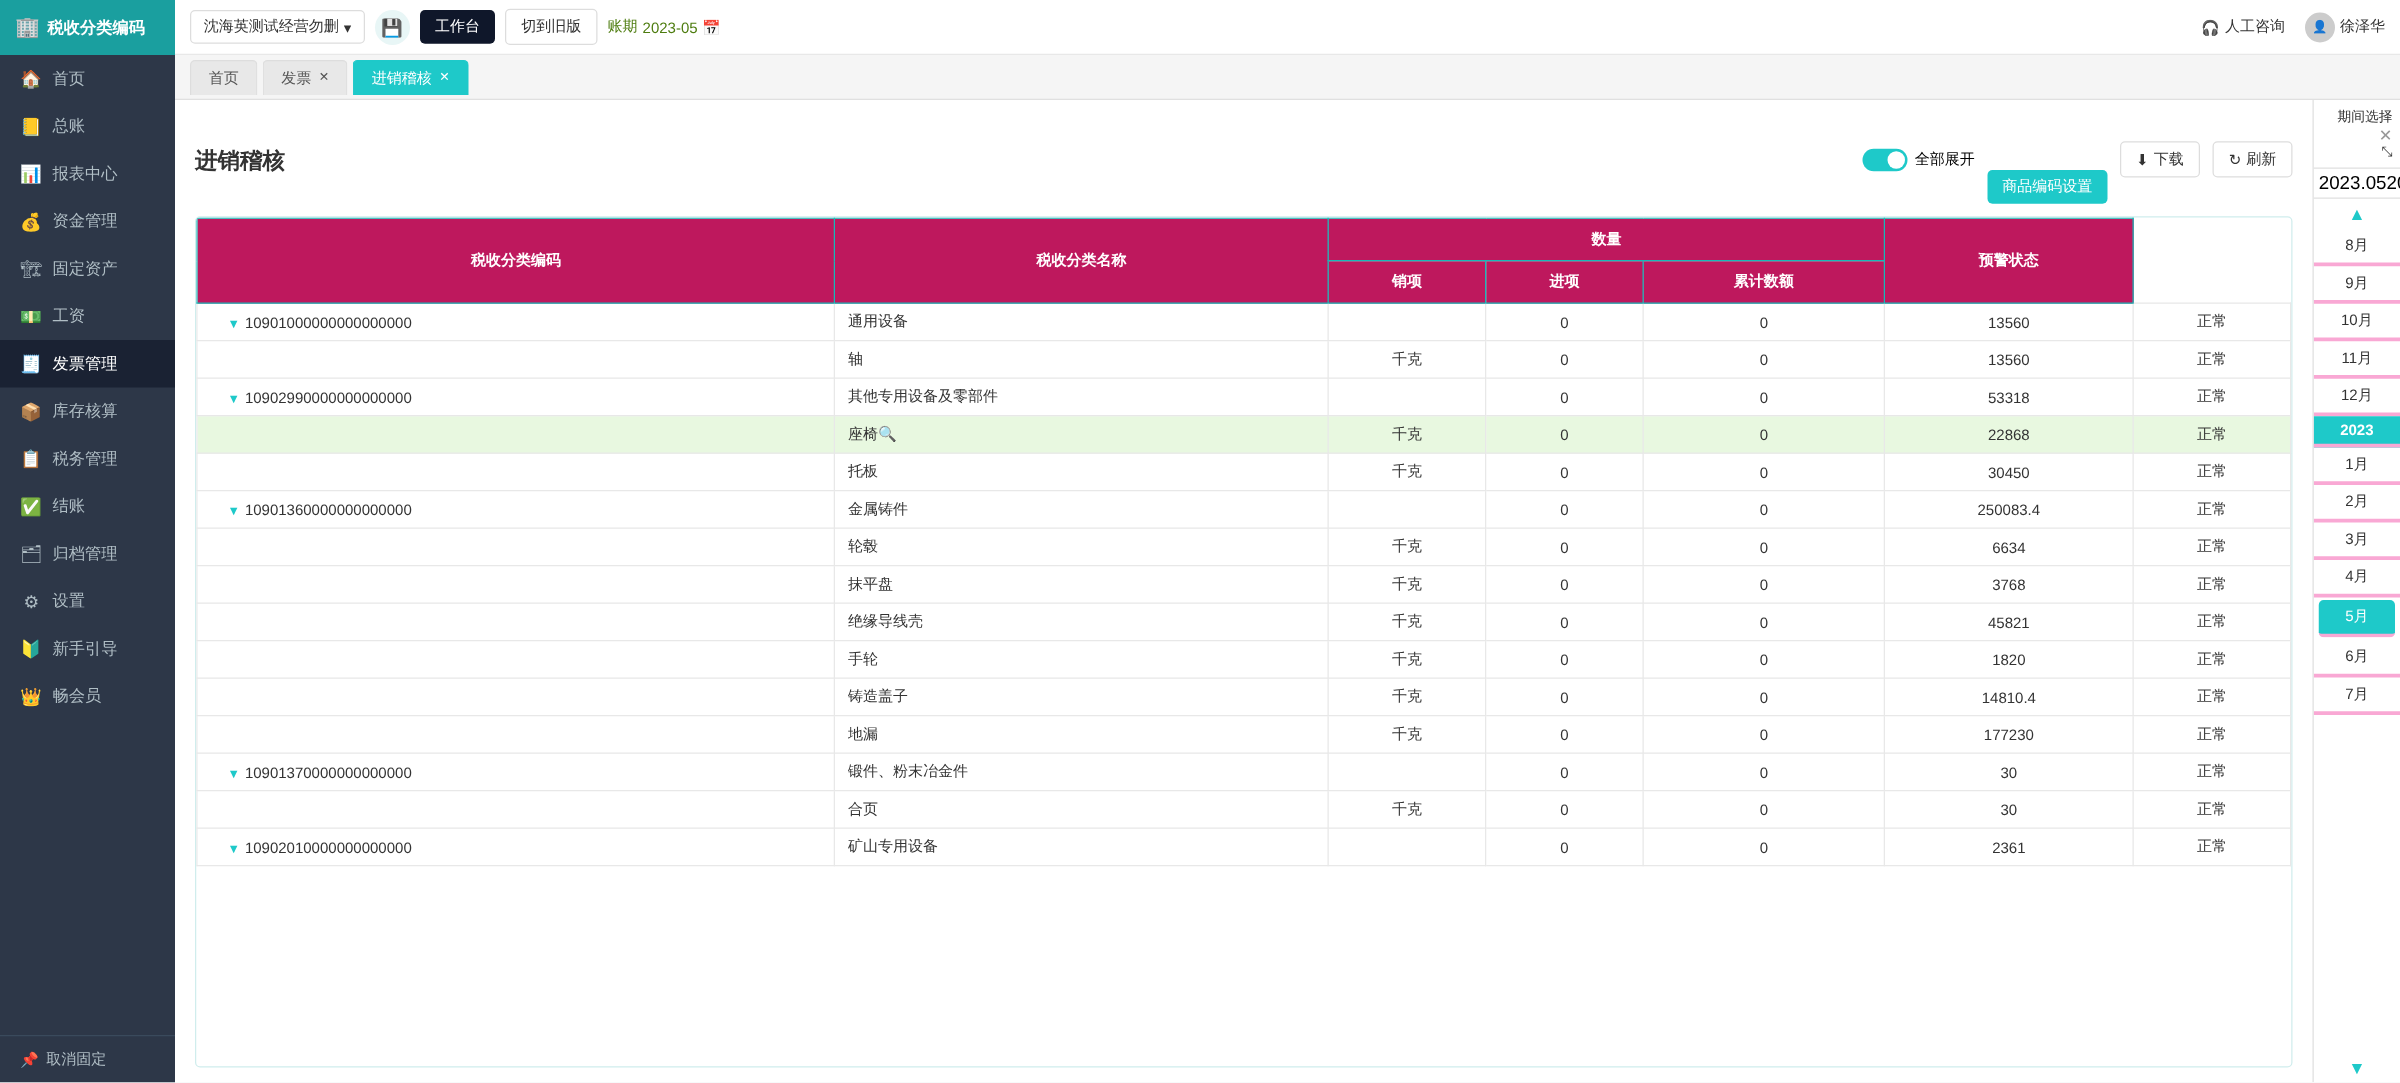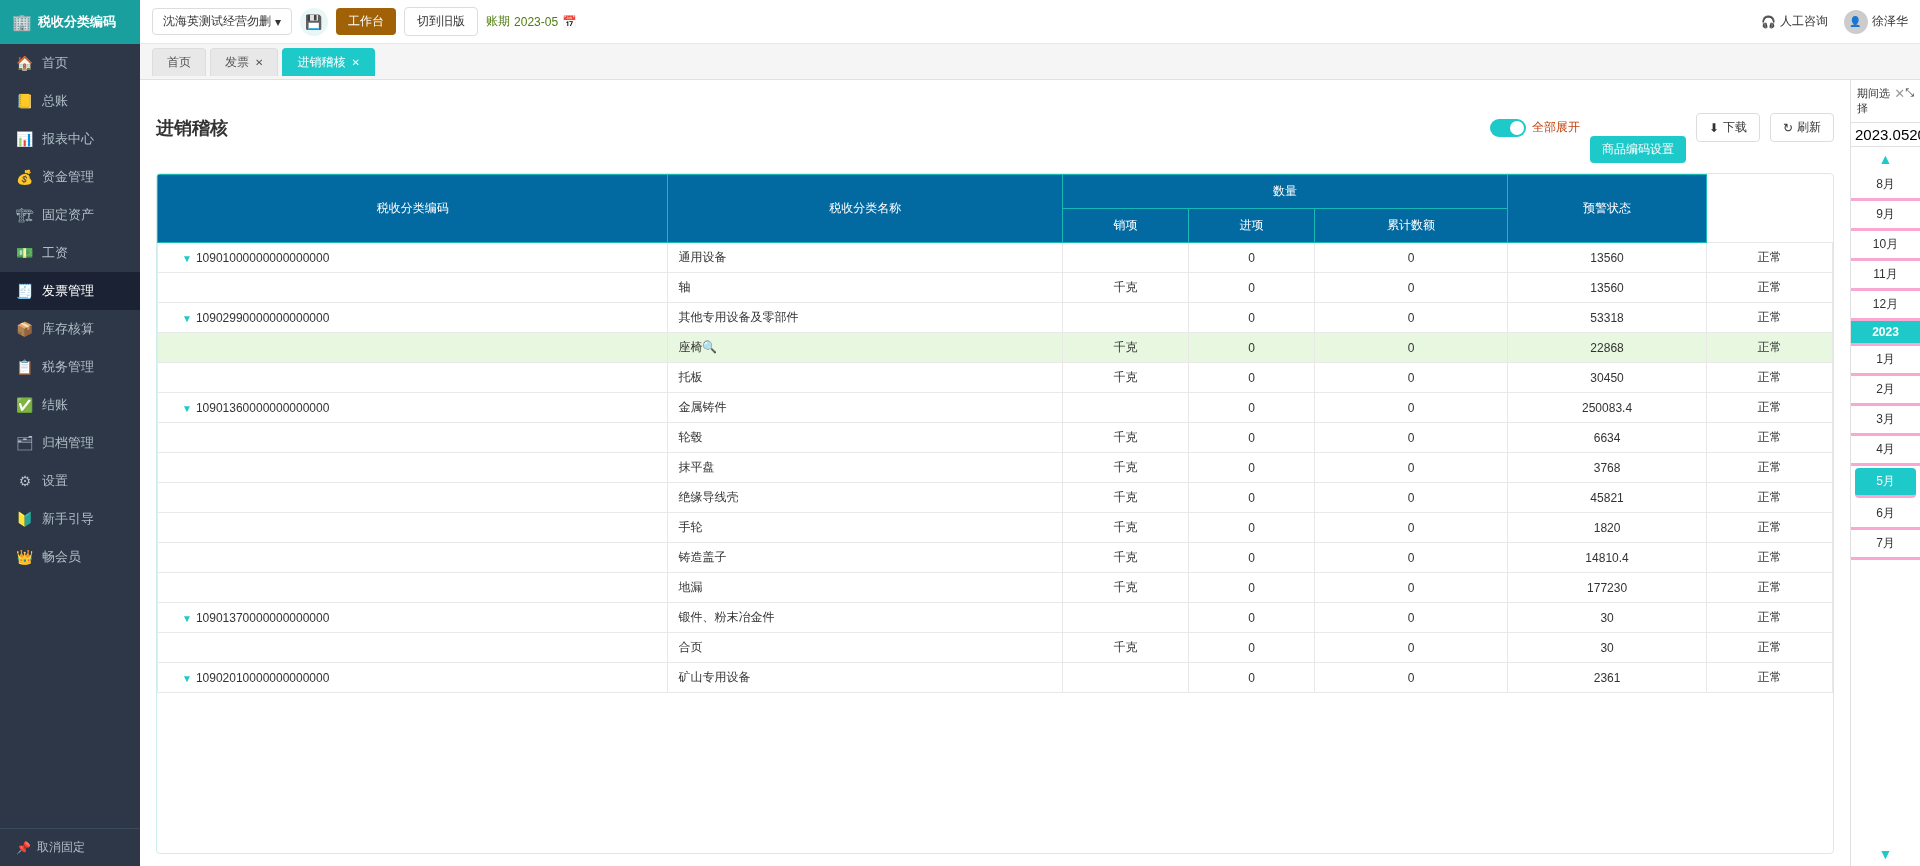--- a/index.html
+++ b/index.html
@@ -83,21 +83,21 @@
       max-width: 200px;
     }
     .company-select span { overflow: hidden; text-overflow: ellipsis; white-space: nowrap; }
     .topbar-btn {
       padding: 5px 12px;
       border-radius: 4px;
       border: none;
       cursor: pointer;
       font-size: 12px;
     }
-    .topbar-btn.workbench { background: #a16207; color: #fff; }
+    .topbar-btn.workbench { background: #0f172a; color: #fff; }
     .topbar-btn.switch { background: #fff; border: 1px solid #ddd; color: #333; }
     .period-label { font-size: 12px; color: #4d7c0f; display: flex; align-items: center; gap: 4px; }
     .topbar-right { margin-left: auto; display: flex; align-items: center; gap: 16px; }
     .topbar-service { display: flex; align-items: center; gap: 4px; font-size: 12px; color: #333; cursor: pointer; }
     .topbar-user { display: flex; align-items: center; gap: 4px; font-size: 12px; color: #333; cursor: pointer; }
     .user-avatar { width: 24px; height: 24px; border-radius: 50%; background: #ccc; display: flex; align-items: center; justify-content: center; font-size: 10px; color: #666; }
     .topbar-icon-btn { background: #e8f6f6; border: none; border-radius: 50%; width: 28px; height: 28px; display: flex; align-items: center; justify-content: center; cursor: pointer; font-size: 14px; color: #1ec9c9; }
 
     
     .tabs-bar {
@@ -158,21 +158,21 @@
     .header-actions {
       display: flex;
       align-items: center;
       gap: 10px;
     }
     .toggle-switch {
       display: flex;
       align-items: center;
       gap: 6px;
       font-size: 12px;
-      color: #c2410c;
+      color: #000000;
       justify-content: flex-end;
     }
     .toggle-track {
       width: 36px;
       height: 18px;
       background: #1ec9c9;
       border-radius: 9px;
       position: relative;
       cursor: pointer;
     }
@@ -204,27 +204,27 @@
       overflow: auto;
       border: 1px solid #d0eded;
       border-radius: 4px;
     }
     table {
       width: 100%;
       border-collapse: collapse;
       font-size: 12px;
     }
     thead tr th {
-      background: #0369a1;
+      background: #be185d;
       color: #fff;
       padding: 8px 10px;
       text-align: center;
       border: 1px solid #17b8b8;
       white-space: nowrap;
-      font-weight: normal;
+      font-weight: bold;
     }
     tbody tr td {
       padding: 6px 10px;
       border: 1px solid #e8e8e8;
       color: #333;
       text-align: center;
     }
     tbody tr td:first-child { text-align: left; }
     tbody tr td:nth-child(2) { text-align: left; }
     tbody tr.group-row td { background: #fff; font-weight: normal; }
@@ -241,25 +241,26 @@
       background: #fff;
       border-left: 1px solid #e0e0e0;
       display: flex;
       flex-direction: column;
       flex-shrink: 0;
       font-size: 12px;
     }
     .period-sidebar-header {
       display: flex;
       justify-content: space-between;
-      align-items: flex-start;
+      align-items: flex-end;
       padding: 6px 6px;
       border-bottom: 1px solid #e0e0e0;
       font-size: 11px;
       color: #333;
+      flex-direction: column;
     }
     .period-sidebar-close { cursor: pointer; color: #999; font-size: 13px; }
     .period-month-item {
       padding: 5px 0;
       text-align: center;
       cursor: pointer;
       color: #333;
       font-size: 12px;
       border-bottom: 3px solid #f9a8d4;
     }

